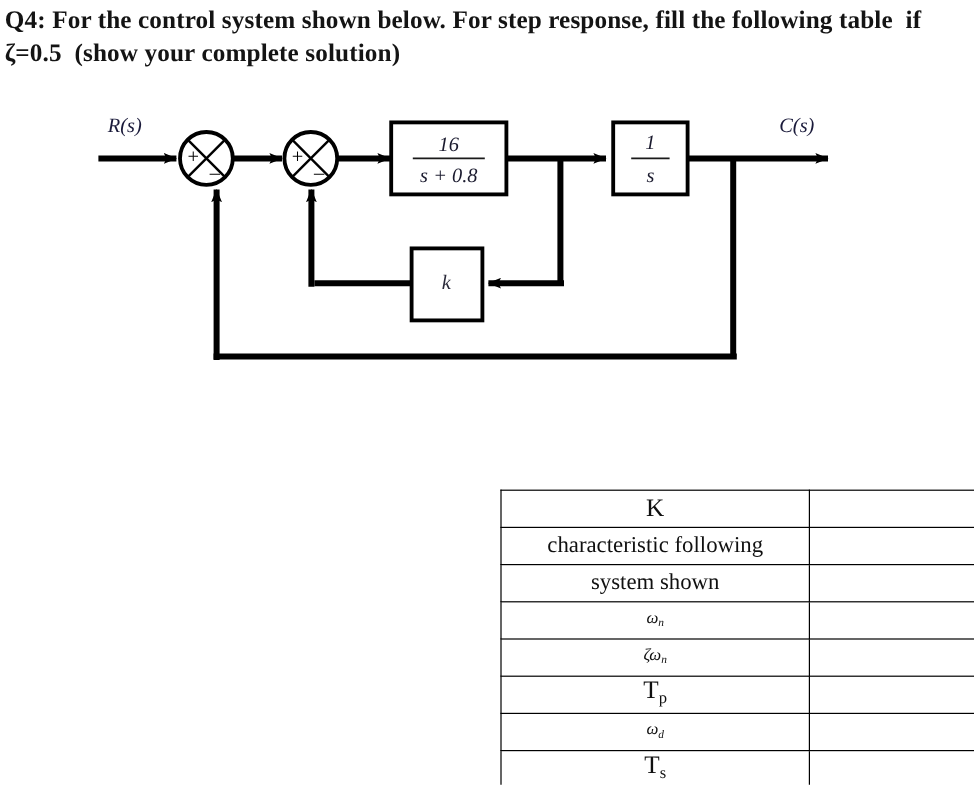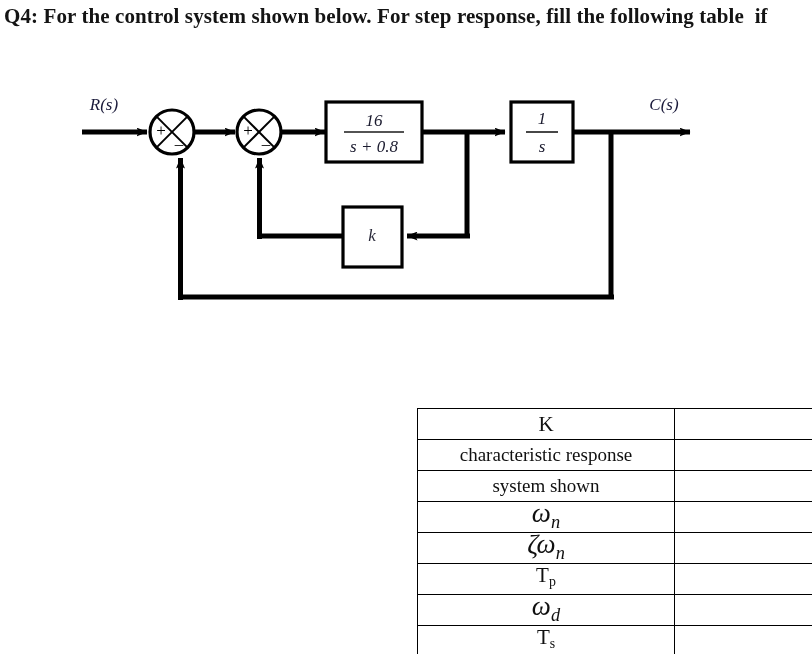--- a/index.html
+++ b/index.html
@@ -72,21 +72,21 @@
     line-height: 20px;
     color: #101010;
     white-space: nowrap;
   }
   #results-table td.value-cell {
     width: 143px;
   }
   .math-it {
     font-style: italic;
     font-family: "Liberation Serif", "DejaVu Serif", serif;
-    font-size: 27px;
+    font-size: 14px;
   }
   .math-up {
     font-style: normal;
     font-family: "Liberation Serif", "DejaVu Serif", serif;
     font-size: 21px;
   }
   .sub {
     font-size: 0.68em;
     vertical-align: -0.30em;
     font-style: italic;
@@ -95,20 +95,21 @@
     font-size: 0.66em;
     vertical-align: -0.30em;
     font-style: normal;
   }
 </style>
 </head>
 <body>
 
 <div id="question-text">
   <span class="ln">Q4: For the control system shown below. For step response, fill the following table  if</span>
+  <span class="ln">ζ=0.5  (show your complete solution)</span>
 </div>
 
 <div id="block-diagram">
   <svg width="812" height="250" viewBox="0 0 812 250" xmlns="http://www.w3.org/2000/svg">
     <defs>
       <marker id="ah-r" markerWidth="11" markerHeight="9" refX="10.5" refY="4.5" orient="auto" markerUnits="userSpaceOnUse">
         <path d="M0,0 L11,4.5 L0,9 L2.2,4.5 Z" fill="#000000"></path>
       </marker>
       <marker id="ah-l" markerWidth="11" markerHeight="9" refX="10.5" refY="4.5" orient="auto" markerUnits="userSpaceOnUse">
         <path d="M0,0 L11,4.5 L0,9 L2.2,4.5 Z" fill="#000000"></path>
@@ -198,21 +199,21 @@
   <tbody>
 
     <tr>
       <td class="label-cell">
         <span class="math-up">K</span>
       </td>
       <td class="value-cell"></td>
     </tr>
 
     <tr>
-      <td class="label-cell">characteristic response</td>
+      <td class="label-cell">characteristic following</td>
       <td class="value-cell"></td>
     </tr>
 
     <tr>
       <td class="label-cell">system shown</td>
       <td class="value-cell"></td>
     </tr>
 
     <tr>
       <td class="label-cell">

